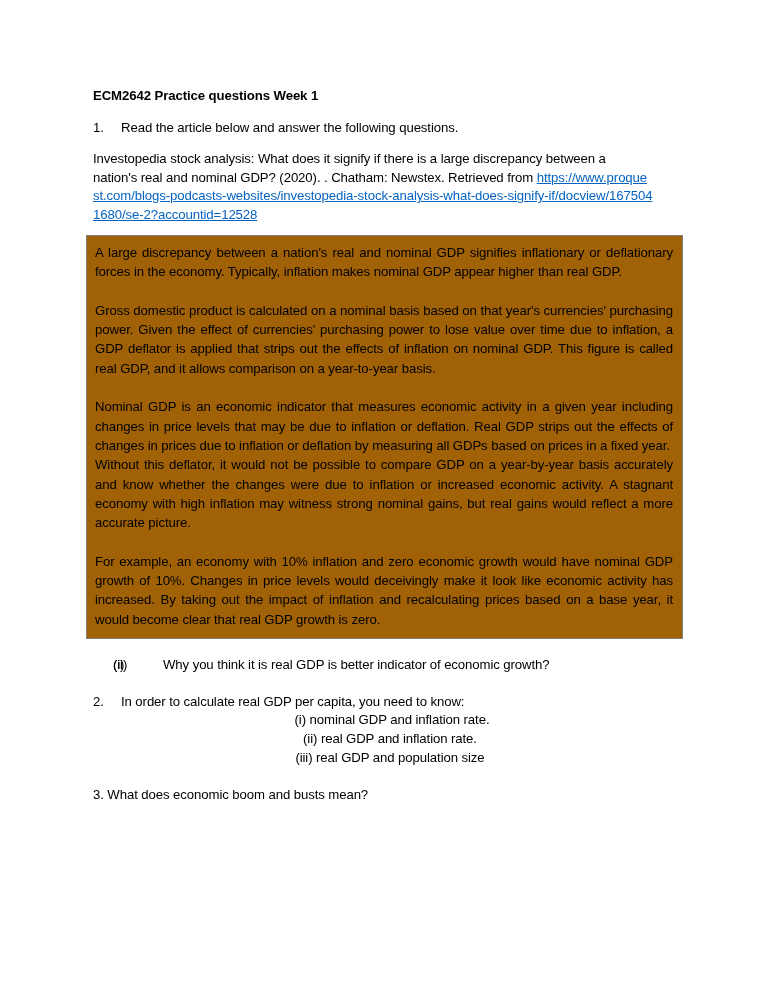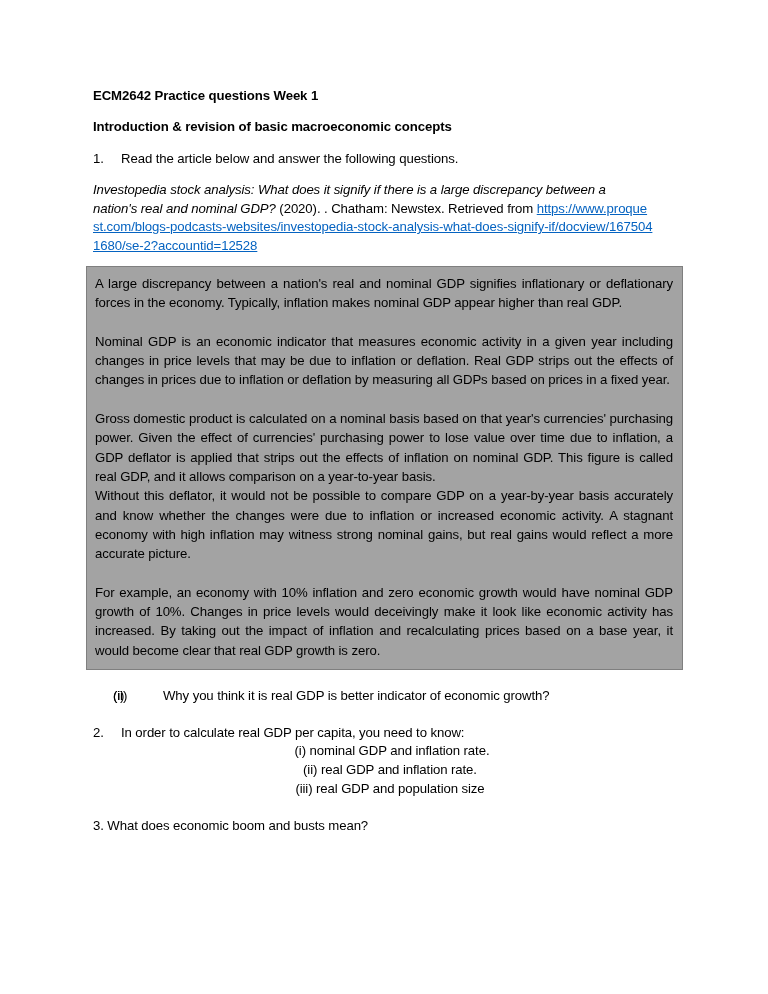--- a/index.html
+++ b/index.html
@@ -52,37 +52,36 @@
 
   
   .citation {
     font-size: 13.2px;
     line-height: 18.5px;
     letter-spacing: -0.1px;
     margin: 0 0 11px 0;
     max-width: 560px;
   }
   .citation .title-italic {
-    font-style: italic;
   }
   .citation .link {
     color: #0563c1;
     text-decoration: underline;
     word-break: break-all;
     cursor: pointer;
   }
 
   
   .article-box {
     border: 1px solid #7f7f7f;
     box-sizing: border-box;
     width: 597px;
     margin: 0 0 0 -7px;
     padding: 7px 9px 9px 8px;
-    background: #a3a3a3;
+    background: #a16207;
   }
   .article-box p {
     margin: 0;
     font-size: 13.2px;
     line-height: 19.3px;
     letter-spacing: -0.1px;
     text-align: justify;
     text-justify: inter-word;
   }
   .article-box p.gap-before {
@@ -136,35 +135,34 @@
     letter-spacing: -0.1px;
     margin-top: 18px;
   }
 </style>
 </head>
 <body>
 
 <div class="page">
 
   <div class="heading">ECM2642 Practice questions Week 1</div>
-  <div class="heading">Introduction &amp; revision of basic macroeconomic concepts</div>
 
   <div class="numbered-item">
     <span class="num">1.</span>
     <span>Read the article below and answer the following questions.</span>
   </div>
 
   <div class="citation">
     <span class="title-italic">Investopedia stock analysis: What does it signify if there is a large discrepancy between a nation's real and nominal GDP?</span><span> (2020). . Chatham: Newstex. Retrieved from </span><a class="link" href="#">https://www.proquest.com/blogs-podcasts-websites/investopedia-stock-analysis-what-does-signify-if/docview/1675041680/se-2?accountid=12528</a>
   </div>
 
   <div class="article-box">
     <p>A large discrepancy between a nation's real and nominal GDP signifies inflationary or deflationary forces in the economy. Typically, inflation makes nominal GDP appear higher than real GDP.</p>
+    <p class="gap-before">Gross domestic product is calculated on a nominal basis based on that year's currencies' purchasing power. Given the effect of currencies' purchasing power to lose value over time due to inflation, a GDP deflator is applied that strips out the effects of inflation on nominal GDP. This figure is called real GDP, and it allows comparison on a year-to-year basis.</p>
     <p class="gap-before">Nominal GDP is an economic indicator that measures economic activity in a given year including changes in price levels that may be due to inflation or deflation. Real GDP strips out the effects of changes in prices due to inflation or deflation by measuring all GDPs based on prices in a fixed year.</p>
-    <p class="gap-before">Gross domestic product is calculated on a nominal basis based on that year's currencies' purchasing power. Given the effect of currencies' purchasing power to lose value over time due to inflation, a GDP deflator is applied that strips out the effects of inflation on nominal GDP. This figure is called real GDP, and it allows comparison on a year-to-year basis.</p>
     <p>Without this deflator, it would not be possible to compare GDP on a year-by-year basis accurately and know whether the changes were due to inflation or increased economic activity. A stagnant economy with high inflation may witness strong nominal gains, but real gains would reflect a more accurate picture.</p>
     <p class="gap-before">For example, an economy with 10% inflation and zero economic growth would have nominal GDP growth of 10%. Changes in price levels would deceivingly make it look like economic activity has increased. By taking out the impact of inflation and recalculating prices based on a base year, it would become clear that real GDP growth is zero.</p>
   </div>
 
   <ul class="roman-list">
     <li>
       <span class="marker">(i)</span>
     </li>
     <li>
       <span class="marker">(ii)</span>

